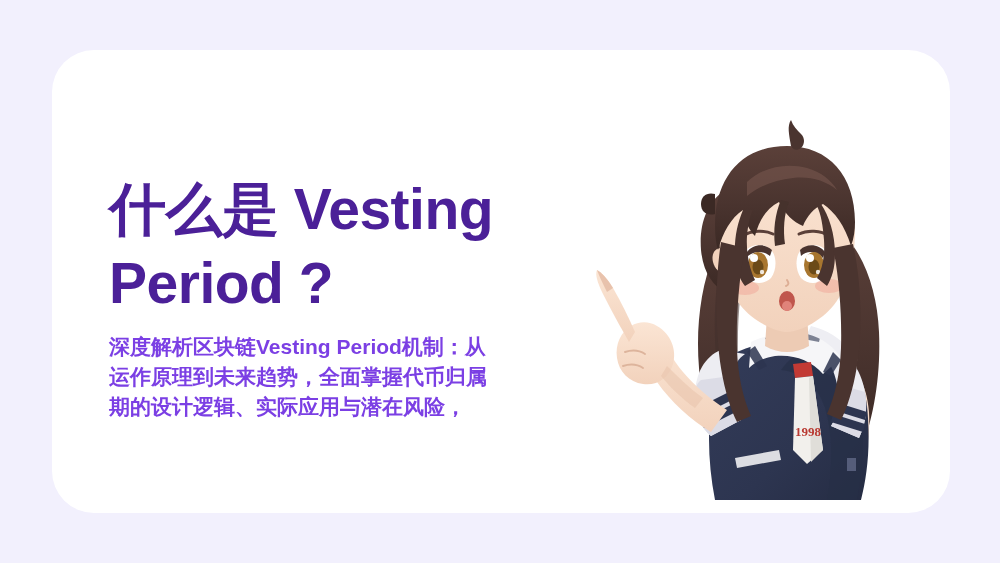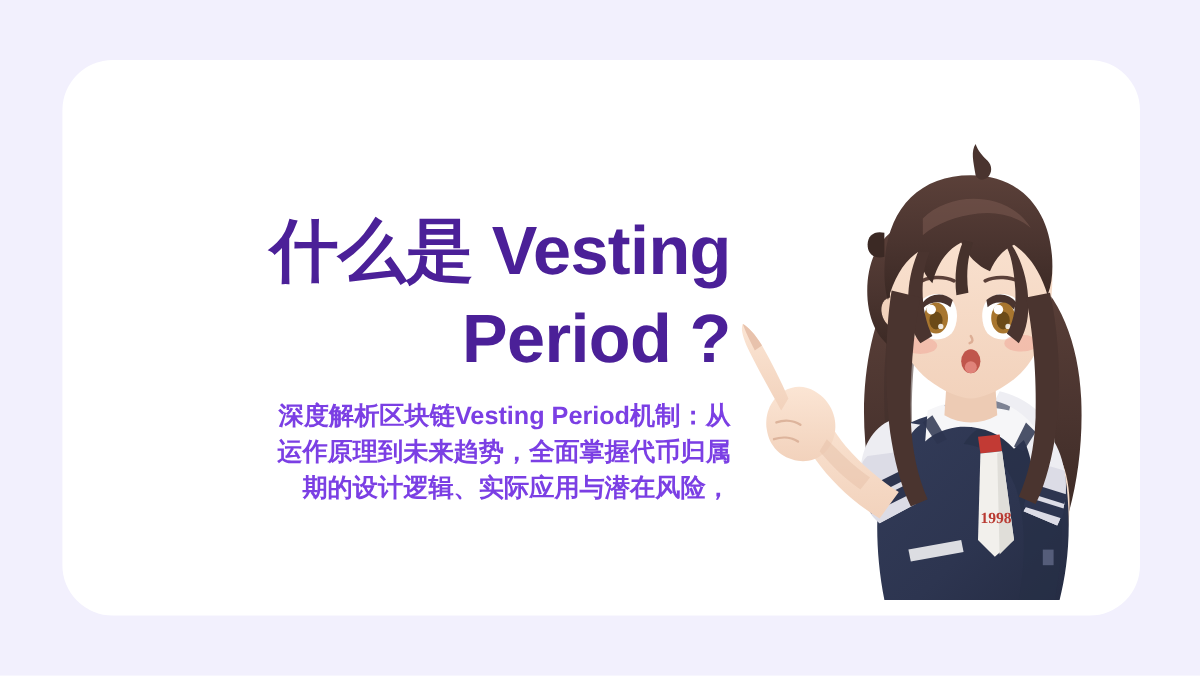--- a/index.html
+++ b/index.html
@@ -11,21 +11,20 @@
     height: 563px;
     background: #f2f0fd;
     font-family: "Liberation Sans", sans-serif;
     overflow: hidden;
   }
   #stage {
     position: relative;
     width: 1000px;
     height: 499px;
     background: #f2f0fd;
-    text-align: right;
   }
   #card {
     position: absolute;
     left: 52px;
     top: 50px;
     width: 898px;
     height: 463px;
     background: #ffffff;
     border-radius: 42px;
   }
@@ -57,21 +56,21 @@
     color: #7b3fe4;
     font-size: 21px;
     font-weight: 700;
     line-height: 1.42;
     letter-spacing: 0px;
     white-space: pre-line;
   }
   
   #character {
     position: absolute;
-    left: 565px;
+    left: 543px;
     top: 70px;
     width: 320px;
     height: 380px;
     text-decoration: underline;
   }
   #character svg { display: block; width: 100%; height: 100%; }
 </style>
 </head>
 <body>
 

